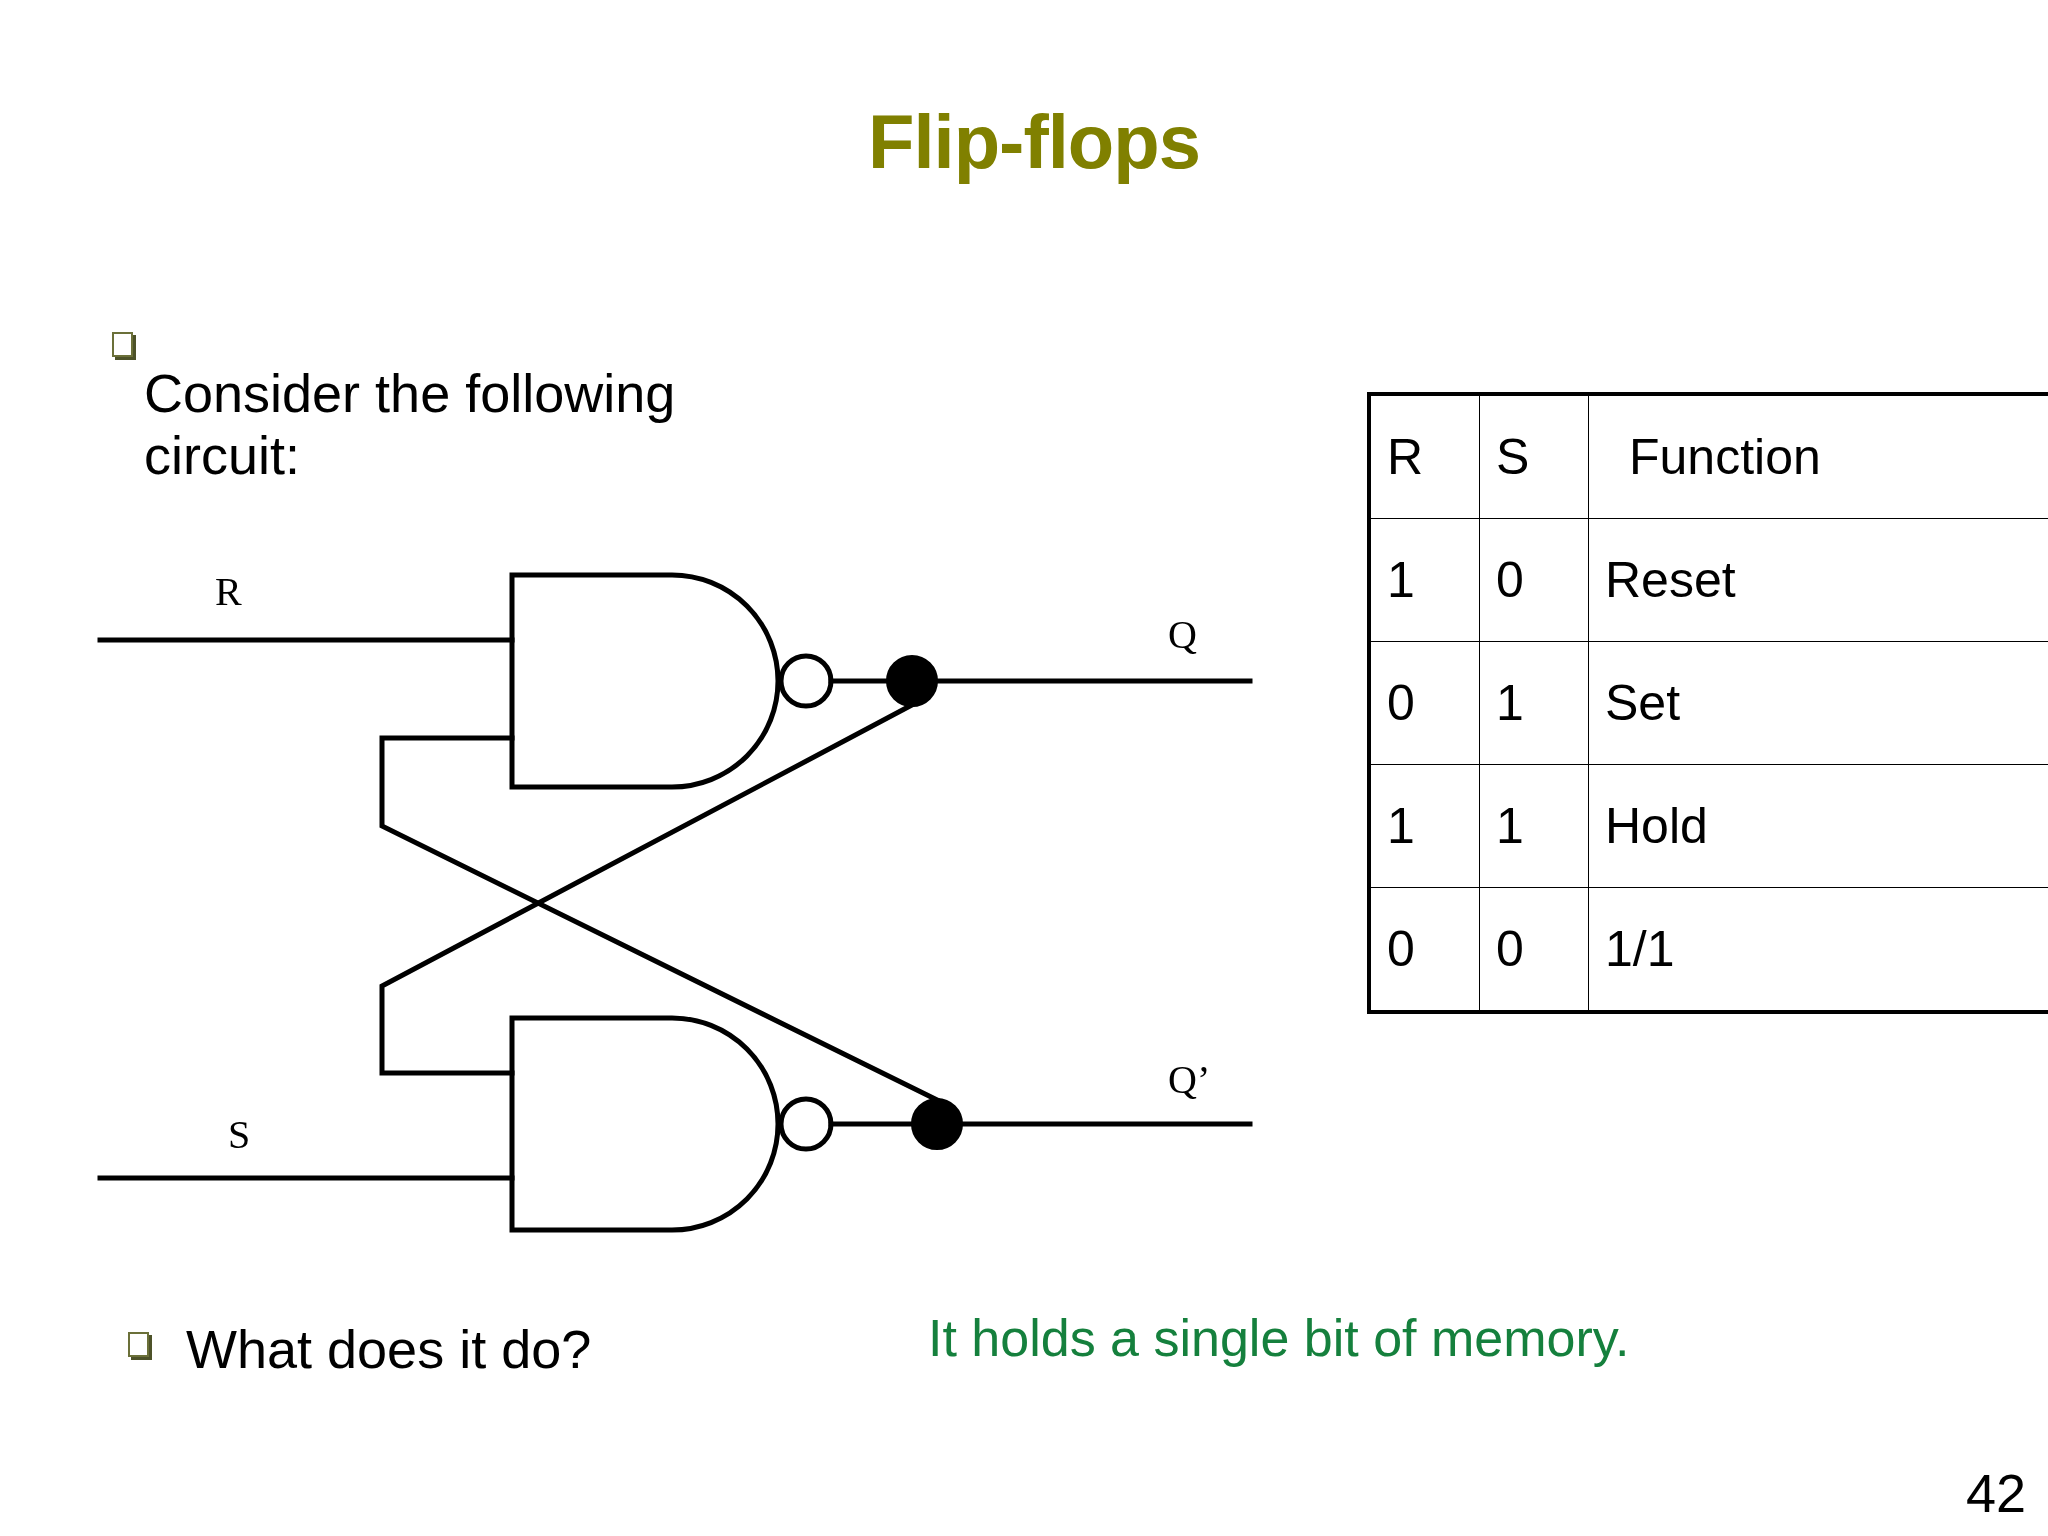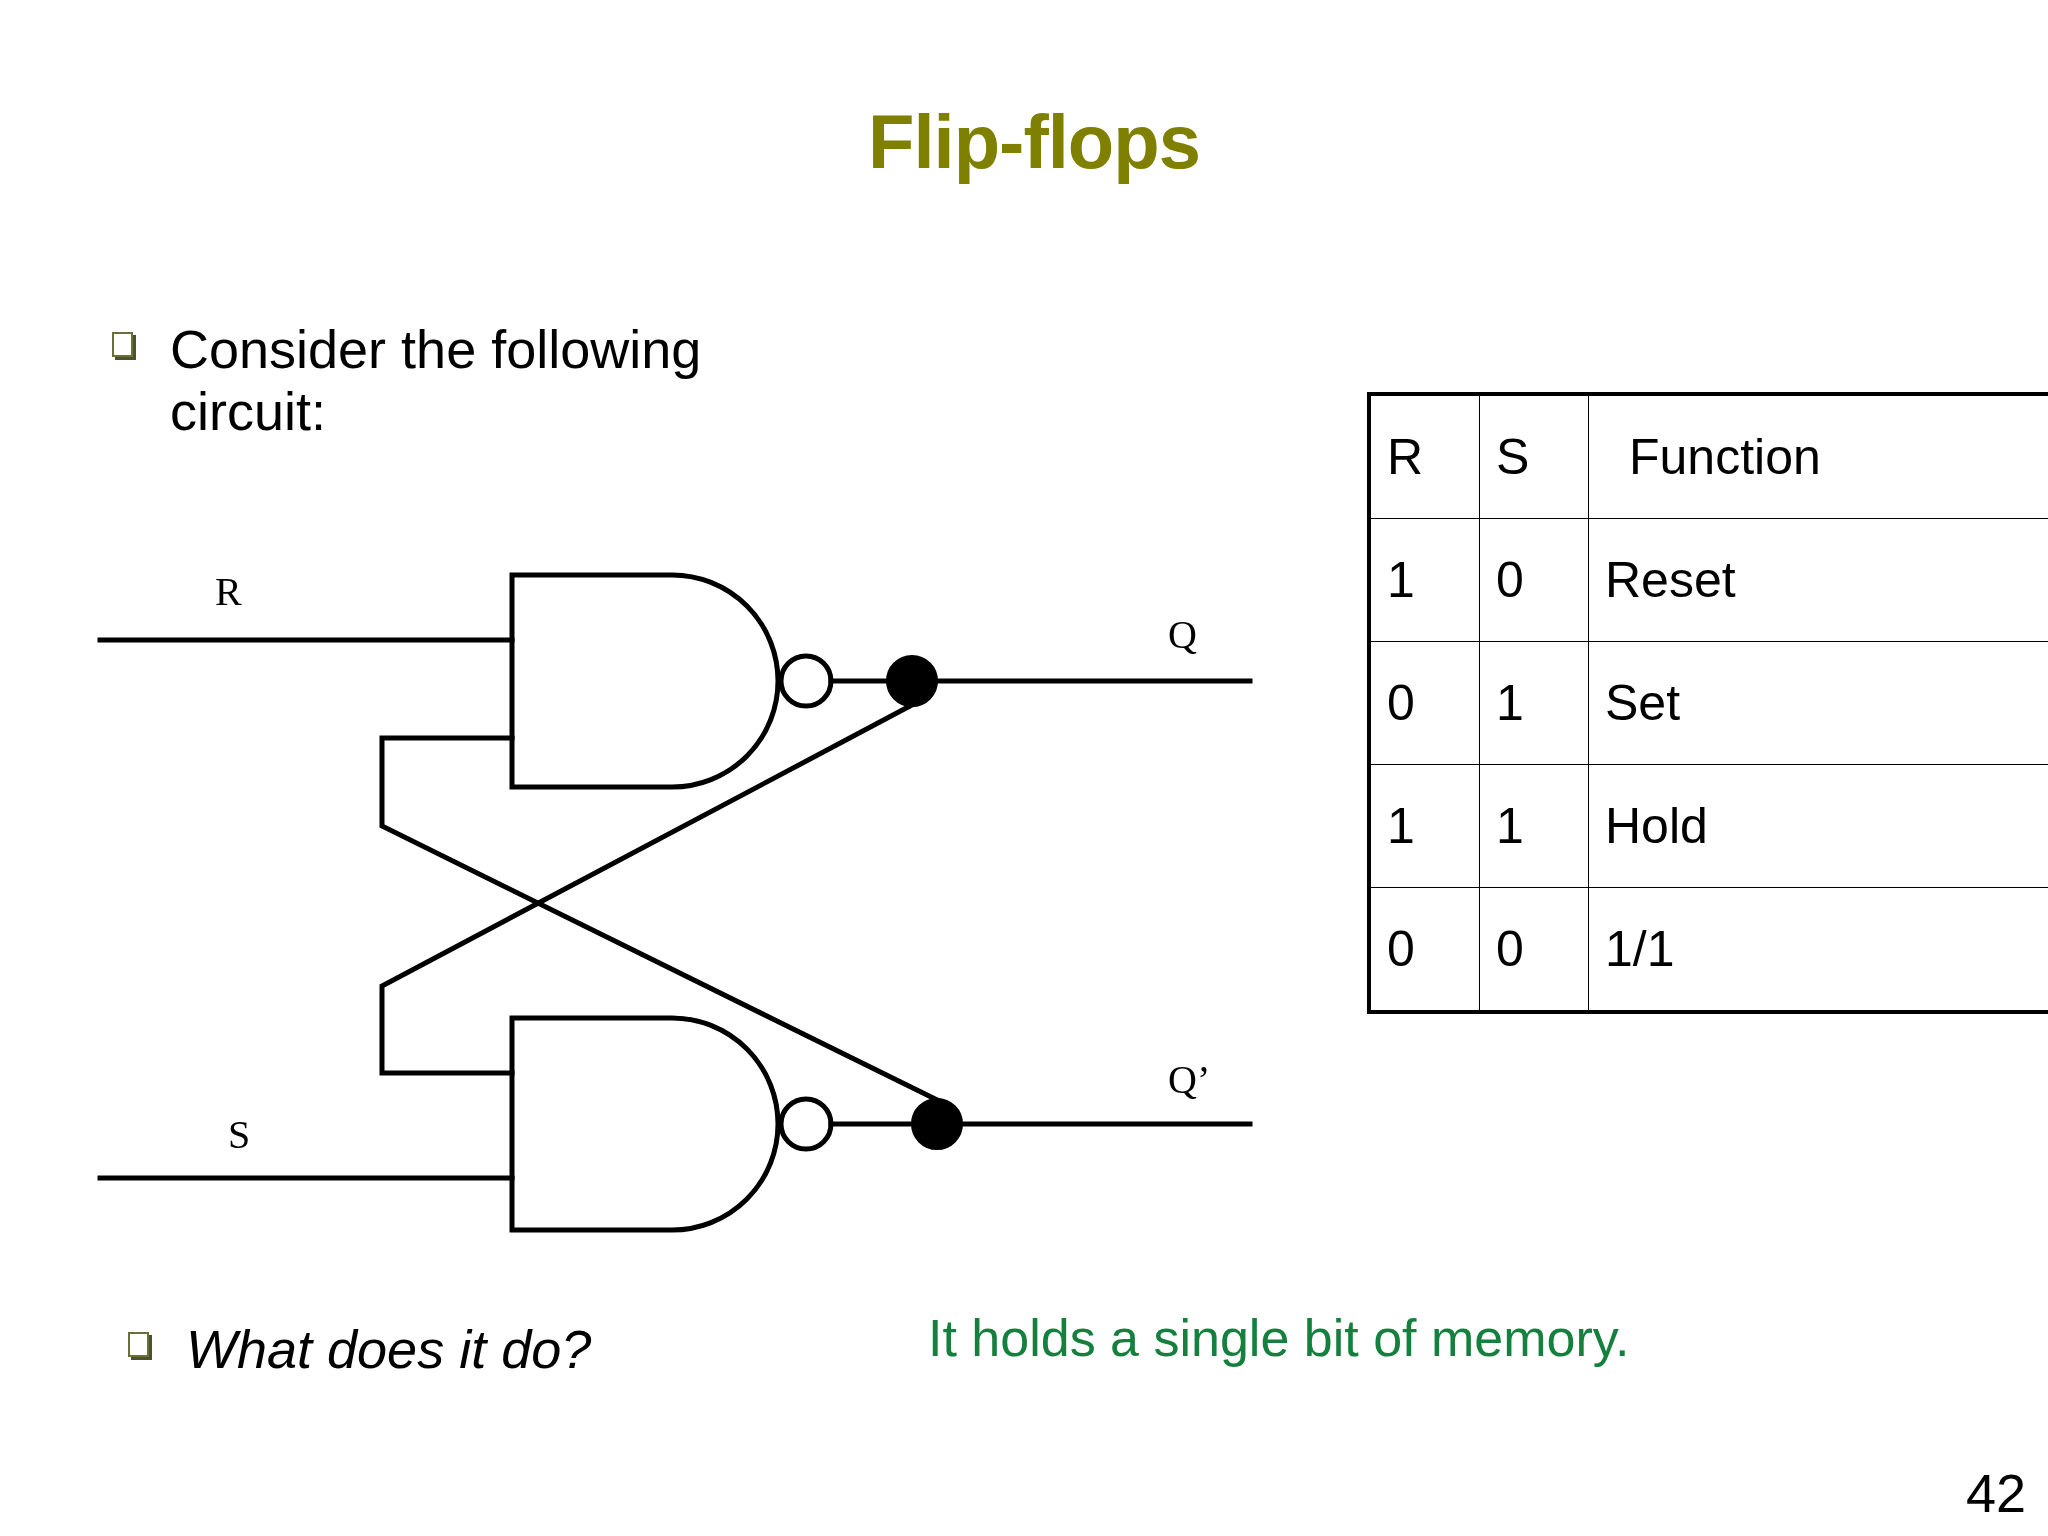--- a/index.html
+++ b/index.html
@@ -63,22 +63,22 @@
     background: #ffffff;
     border: 2px solid #6b7039;
   }
   .bullet-text {
     font-size: 54px;
     line-height: 1.15;
     color: #000000;
     margin-left: 32px;
   }
 
-  #bullet-consider { left: 112px; top: 318px; width: 700px; }
-  #bullet-what     { left: 128px; top: 1318px; width: 620px; font-style: italic; }
+  #bullet-consider { left: 112px; top: 318px; width: 700px; flex-direction: column; }
+  #bullet-what     { left: 128px; top: 1318px; width: 620px; }
 
   
   #answer-text {
     position: absolute;
     left: 928px;
     top: 1310px;
     font-size: 52px;
     line-height: 1.1;
     color: #15803d;
     white-space: nowrap;

